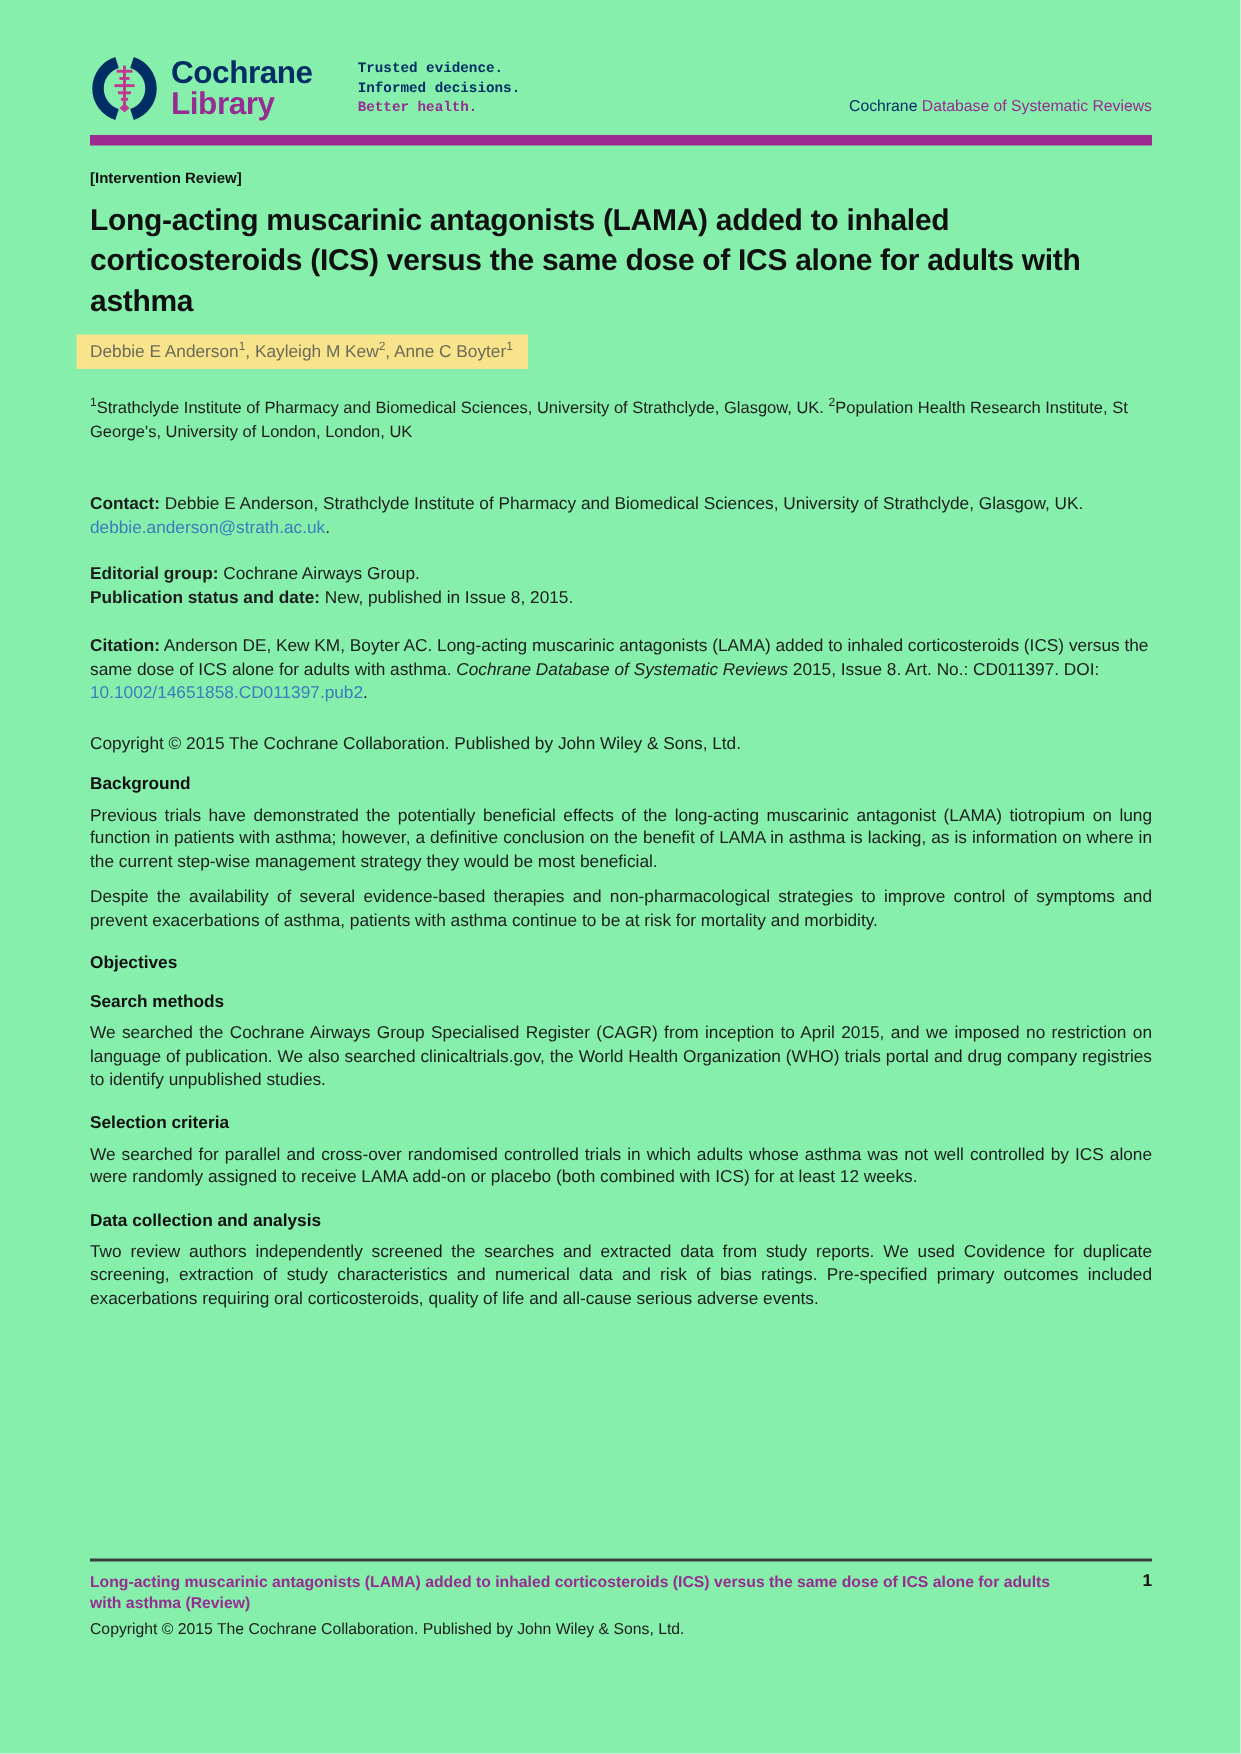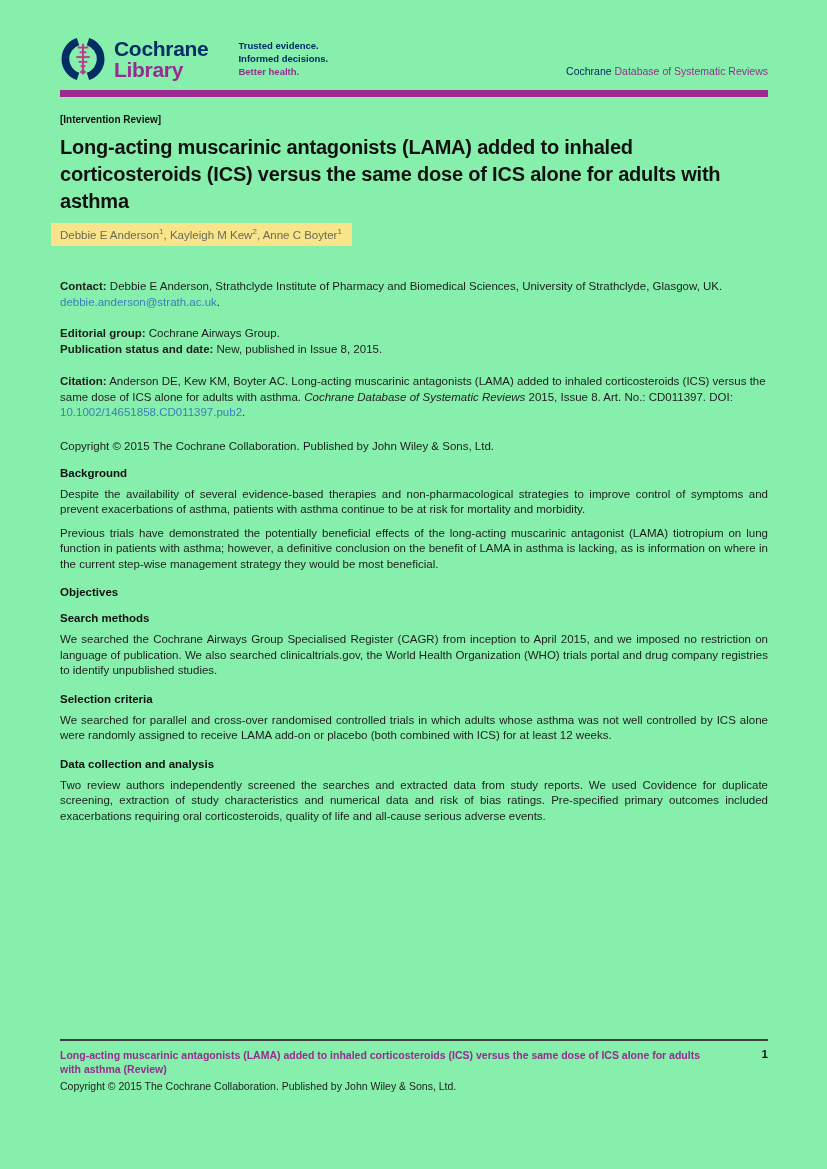--- a/index.html
+++ b/index.html
@@ -16,21 +16,21 @@
   .content { padding: 0 59px 0 60px; }
 
   
   .header { display: flex; justify-content: space-between; padding-top: 36px; }
   .header-left { display: flex; }
   .logo { display: flex; align-items: center; }
   .logo svg { width: 46px; height: 46px; }
   .logo-text { margin-left: 8px; font-weight: bold; font-size: 21px; line-height: 21px; letter-spacing: -0.3px; }
   .logo-cochrane { color: #002d64; }
   .logo-library  { color: #962d91; }
-  .tagline { margin-left: 30px; margin-top: 3px; font-size: 9.5px; font-weight: bold; line-height: 13px; color: #002d64; }
+  .tagline { margin-left: 30px; margin-top: 3px; font-size: 9.5px; font-weight: bold; line-height: 13px; color: #002d64; font-family: Liberation Mono, monospace; }
   .tagline .magenta-text { color: #962d91; }
   .journal { align-self: flex-end; font-size: 10.5px; margin-bottom: 5px; white-space: nowrap; }
   .navy-text { color: #002d64; }
   .magenta-text { color: #962d91; }
   .brand-bar { height: 7px; background: #9c2a90; margin-top: 8px; }
 
   
   .review-type { margin-top: 17px; font-size: 10px; font-weight: bold; color: #111; }
   .title { margin-top: 9px; font-size: 20px; line-height: 27px; font-weight: bold; color: #111; letter-spacing: -0.2px; }
   .authors-highlight {
@@ -105,34 +105,35 @@
     </div>
     <div class="brand-bar"></div>
 
     <div class="review-type">[Intervention Review]</div>
     <h1 class="title">Long-acting muscarinic antagonists (LAMA) added to inhaled corticosteroids (ICS) versus the same dose of ICS alone for adults with asthma</h1>
 
     <div>
       <div class="authors-highlight"><span>Debbie E Anderson</span><sup>1</sup><span>, </span><span>Kayleigh M Kew</span><sup>2</sup><span>, </span><span>Anne C Boyter</span><sup>1</sup></div>
     </div>
 
+    <p class="affiliations"><sup>1</sup><span>Strathclyde Institute of Pharmacy and Biomedical Sciences, University of Strathclyde, Glasgow, UK. </span><sup>2</sup><span>Population Health Research Institute, St George's, University of London, London, UK</span></p>
 
     <p class="block contact-block"><span class="lbl">Contact:</span> <span>Debbie E Anderson, Strathclyde Institute of Pharmacy and Biomedical Sciences, University of Strathclyde, Glasgow, UK.</span><br><a class="link">debbie.anderson@strath.ac.uk</a><span>.</span></p>
 
     <p class="block"><span class="lbl">Editorial group:</span> <span>Cochrane Airways Group.</span><br><span class="lbl">Publication status and date:</span> <span>New, published in Issue 8, 2015.</span></p>
 
     <p class="block citation-block"><span class="lbl">Citation:</span><span>  Anderson DE, Kew KM, Boyter AC. Long-acting muscarinic antagonists (LAMA) added to inhaled corticosteroids (ICS) versus the same dose of ICS alone for adults with asthma. </span><i>Cochrane Database of Systematic Reviews</i><span> 2015, Issue 8. Art. No.: CD011397. DOI: </span><a class="link">10.1002/14651858.CD011397.pub2</a><span>.</span></p>
 
     <p class="copyright-line">Copyright © 2015 The Cochrane Collaboration. Published by John Wiley &amp; Sons, Ltd.</p>
 
 
     <div class="abstract-body">
       <h3 class="section-heading">Background</h3>
+      <p class="para">Previous trials have demonstrated the potentially beneficial effects of the long-acting muscarinic antagonist (LAMA) tiotropium on lung function in patients with asthma; however, a definitive conclusion on the benefit of LAMA in asthma is lacking, as is information on where in the current step-wise management strategy they would be most beneficial.</p>
       <p class="para">Despite the availability of several evidence-based therapies and non-pharmacological strategies to improve control of symptoms and prevent exacerbations of asthma, patients with asthma continue to be at risk for mortality and morbidity.</p>
-      <p class="para">Previous trials have demonstrated the potentially beneficial effects of the long-acting muscarinic antagonist (LAMA) tiotropium on lung function in patients with asthma; however, a definitive conclusion on the benefit of LAMA in asthma is lacking, as is information on where in the current step-wise management strategy they would be most beneficial.</p>
 
       <h3 class="section-heading">Objectives</h3>
 
       <h3 class="section-heading">Search methods</h3>
       <p class="para">We searched the Cochrane Airways Group Specialised Register (CAGR) from inception to April 2015, and we imposed no restriction on language of publication. We also searched clinicaltrials.gov, the World Health Organization (WHO) trials portal and drug company registries to identify unpublished studies.</p>
 
       <h3 class="section-heading">Selection criteria</h3>
       <p class="para">We searched for parallel and cross-over randomised controlled trials in which adults whose asthma was not well controlled by ICS alone were randomly assigned to receive LAMA add-on or placebo (both combined with ICS) for at least 12 weeks.</p>
 
       <h3 class="section-heading">Data collection and analysis</h3>

